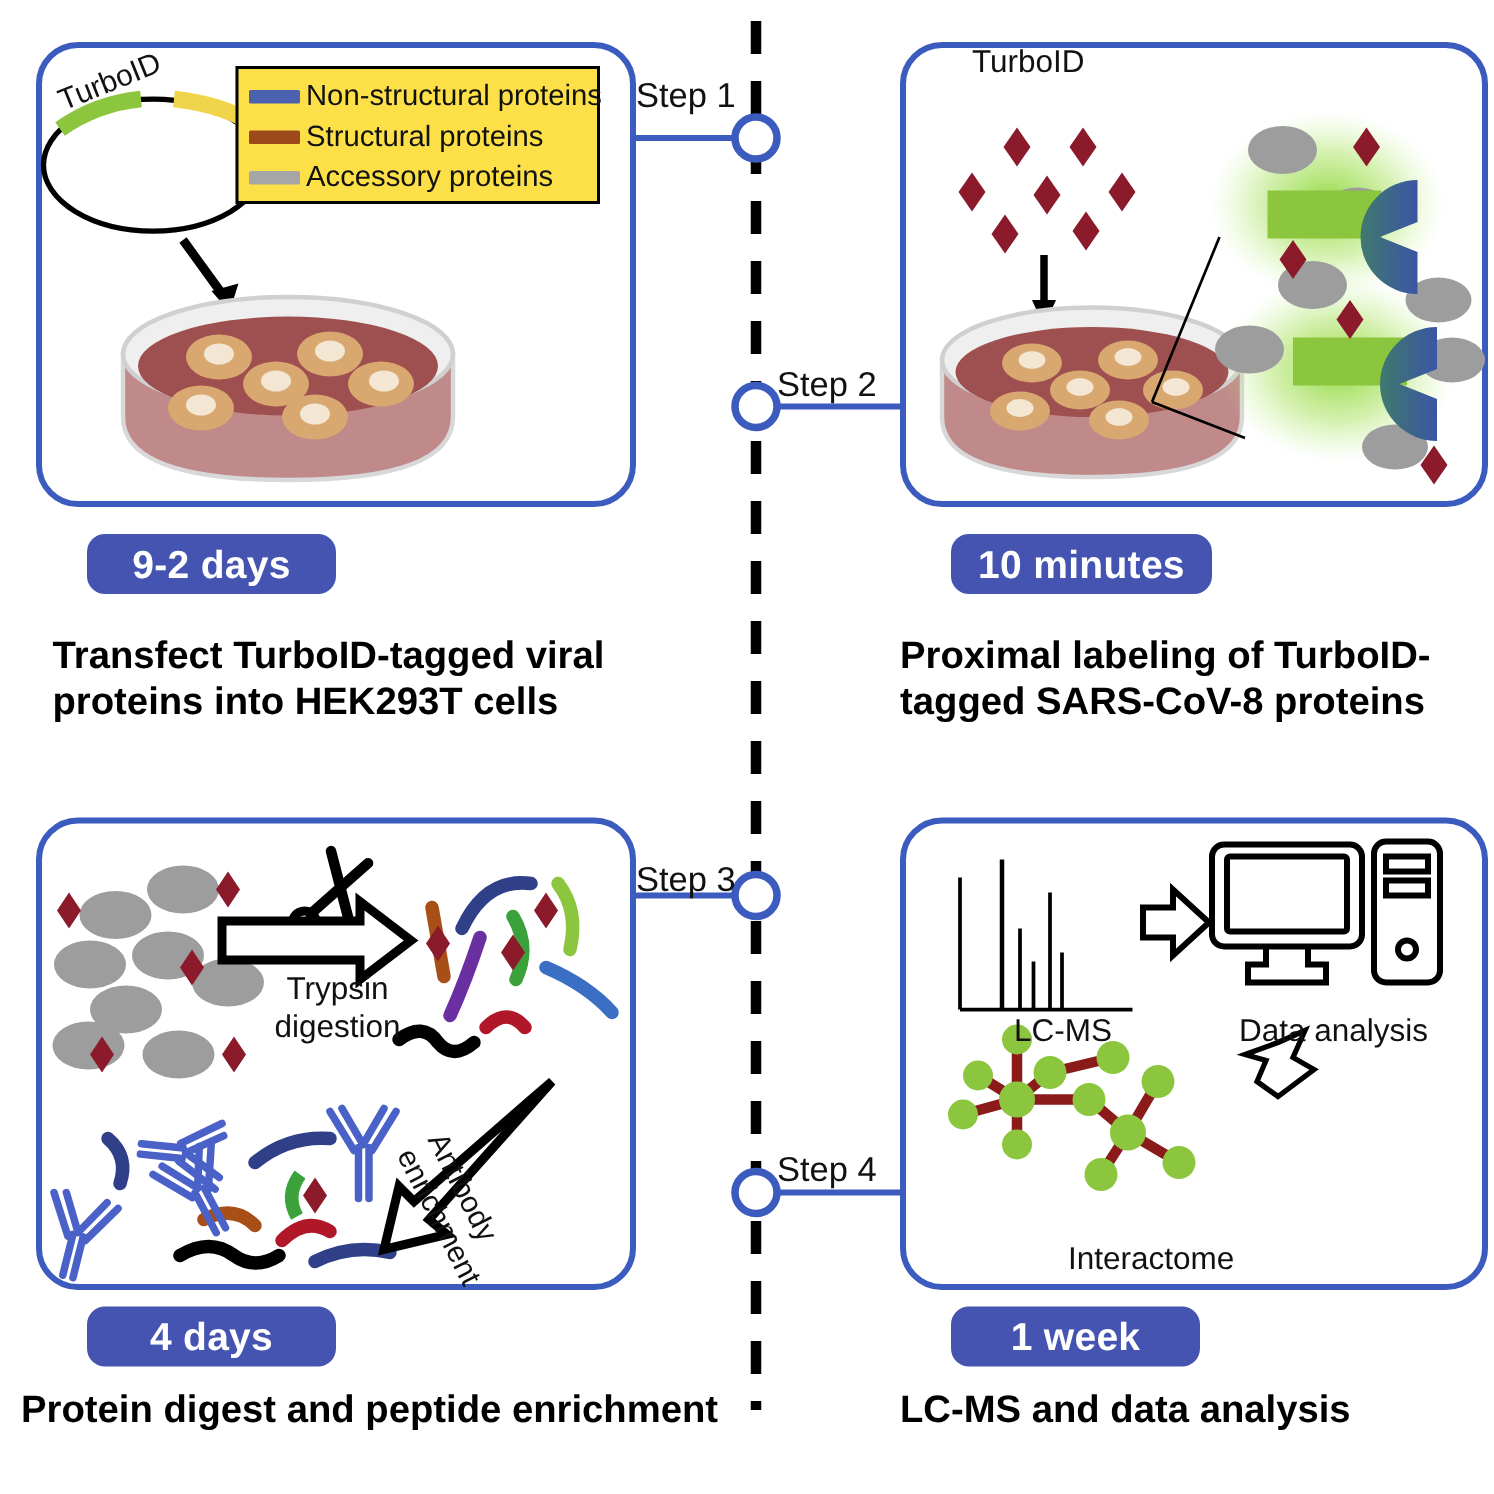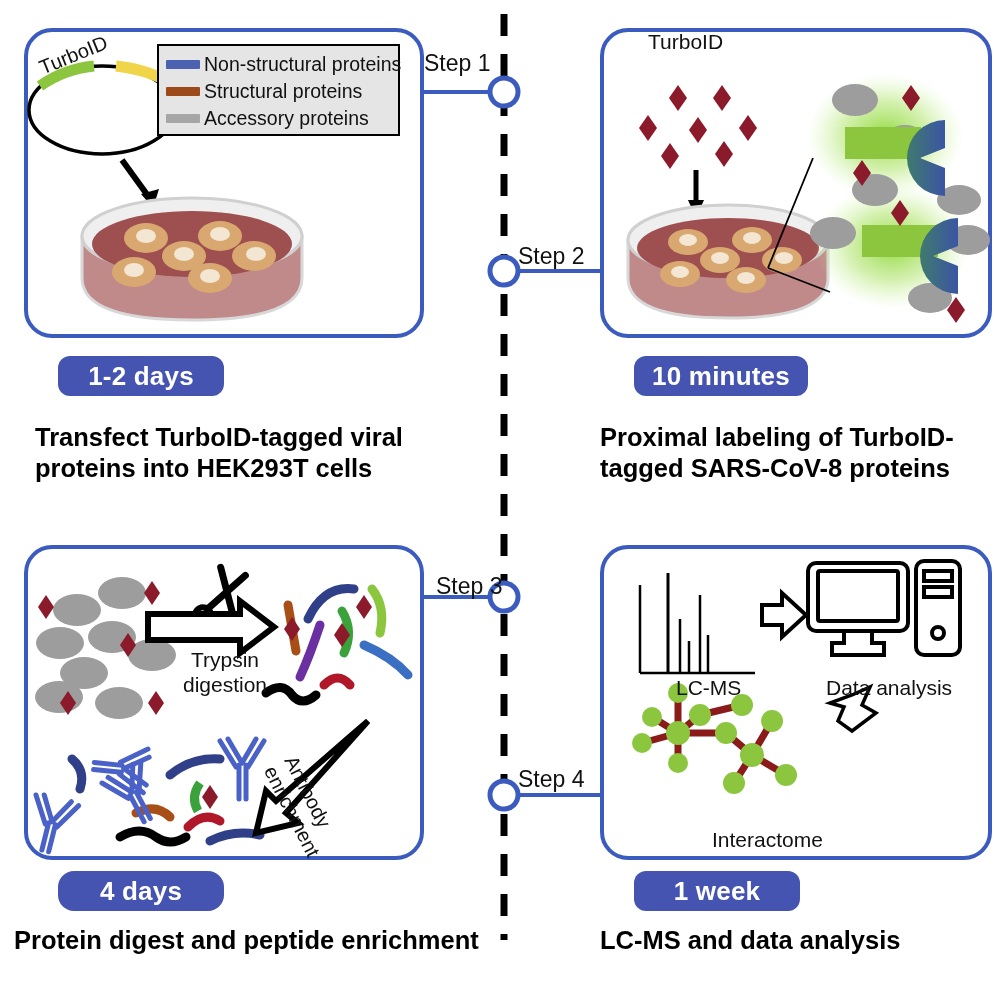--- a/index.html
+++ b/index.html
@@ -15,51 +15,51 @@
   #panel-2{left:600px; top:28px;  width:392px; height:310px;}
   #panel-3{left:24px;  top:545px; width:400px; height:315px;}
   #panel-4{left:600px; top:545px; width:392px; height:315px;}
 
   
   .badge{position:absolute;background:#4554b0;border-radius:12px;color:#fff;
          font-weight:bold;display:flex;align-items:center;justify-content:center;
          letter-spacing:.2px;box-sizing:border-box;}
   #badge-1{left:58px; top:356px; width:166px;height:40px;font-size:26px;}
   #badge-2{left:634px;top:356px; width:174px;height:40px;font-size:26px;}
-  #badge-3{left:58px; top:871px; width:166px;height:40px;font-size:26px;border-radius:16px;}
+  #badge-3{left:58px; top:871px; width:166px;height:40px;font-size:26px;}
   #badge-4{left:634px;top:871px; width:166px;height:40px;font-size:26px;}
 
   
   .caption{position:absolute;font-weight:bold;font-size:25.5px;line-height:1.22;color:#000;}
   #caption-1{left:35px; top:422px; width:430px;}
   #caption-2{left:600px;top:422px; width:392px;}
   #caption-3{left:14px; top:925px; width:490px;}
   #caption-4{left:600px;top:925px; width:392px;}
 
   
   .step-label{position:absolute;font-size:23px;color:#111;white-space:nowrap;}
   #step-label-1{left:424px;top:50px;}
   #step-label-2{left:518px;top:243px;}
-  #step-label-3{left:424px;top:573px;padding-left:12px;}
+  #step-label-3{left:424px;top:573px;}
   #step-label-4{left:518px;top:766px;}
 
   
   .mini{position:absolute;font-size:21px;color:#111;white-space:nowrap;}
   #label-biotin{left:648px;top:30px;}
   #label-lcms{left:676px;top:676px;}
   #label-data-analysis{left:826px;top:676px;}
   #label-interactome{left:712px;top:828px;}
   #label-turboid{left:36px;top:58px;font-size:20px;transform:rotate(-22deg);transform-origin:left top;}
   #label-trypsin{left:170px;top:648px;font-size:21px;line-height:1.18;white-space:normal;width:110px;text-align:center;}
   #label-antibody{left:300px;top:752px;font-size:20px;line-height:1.15;white-space:normal;width:120px;
                   transform:rotate(63deg);transform-origin:left top;}
 
   
   #legend{position:absolute;left:157px;top:44px;width:243px;height:92px;
-          border:2.5px solid #000;background:#e5e5e5;box-sizing:border-box;
+          border:2.5px solid #000;background:#fde047;box-sizing:border-box;
           padding:5px 6px 5px 7px;}
   .legend-row{display:flex;align-items:center;height:27px;}
   .legend-swatch{width:34px;height:9px;border-radius:1px;margin-right:4px;flex:none;}
   .legend-text{font-size:19.5px;color:#111;white-space:nowrap;}
 </style>
 </head>
 <body>
 
 <div class="stage">
 
@@ -426,21 +426,21 @@
 
   <div id="label-lcms" class="mini">LC-MS</div>
   <div id="label-data-analysis" class="mini">Data analysis</div>
   <div id="label-interactome" class="mini">Interactome</div>
 
   <div class="step-label" id="step-label-1">Step 1</div>
   <div class="step-label" id="step-label-2">Step 2</div>
   <div class="step-label" id="step-label-3">Step 3</div>
   <div class="step-label" id="step-label-4">Step 4</div>
 
-  <div class="badge" id="badge-1">1-2 days</div>
+  <div class="badge" id="badge-1">9-2 days</div>
   <div class="badge" id="badge-2">10 minutes</div>
   <div class="badge" id="badge-3">4 days</div>
   <div class="badge" id="badge-4">1 week</div>
 
   <div class="caption" id="caption-1">Transfect TurboID-tagged viral proteins into HEK293T cells</div>
   <div class="caption" id="caption-2">Proximal labeling of TurboID-tagged SARS-CoV-8 proteins</div>
   <div class="caption" id="caption-3">Protein digest and peptide enrichment</div>
   <div class="caption" id="caption-4">LC-MS and data analysis</div>
 
 </div>

